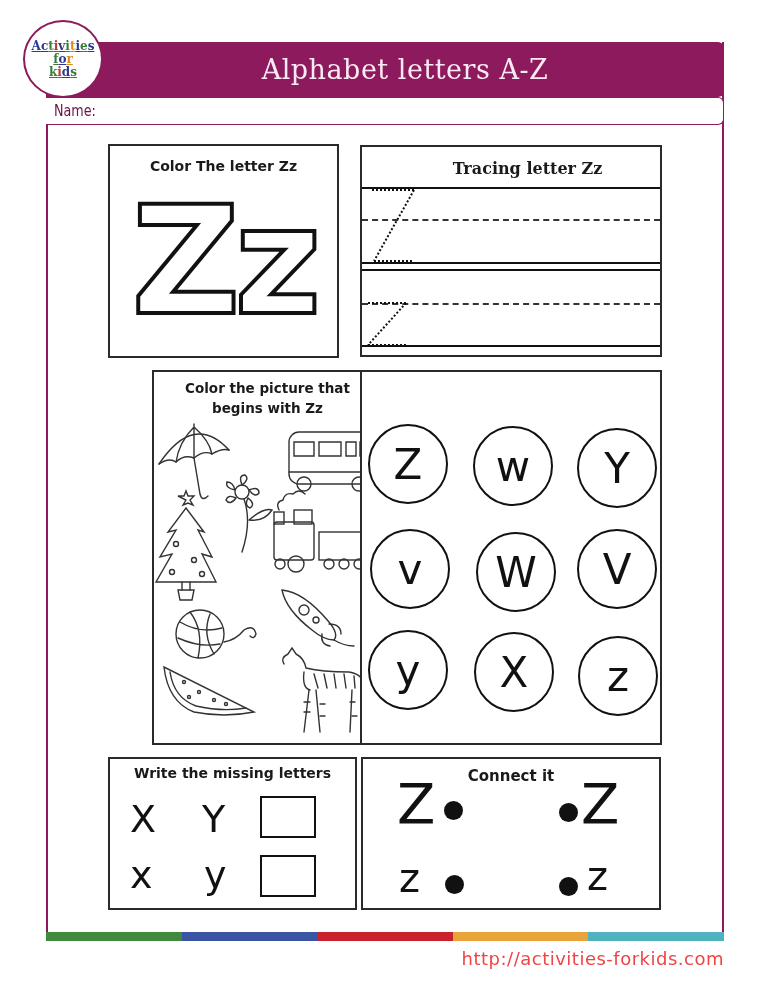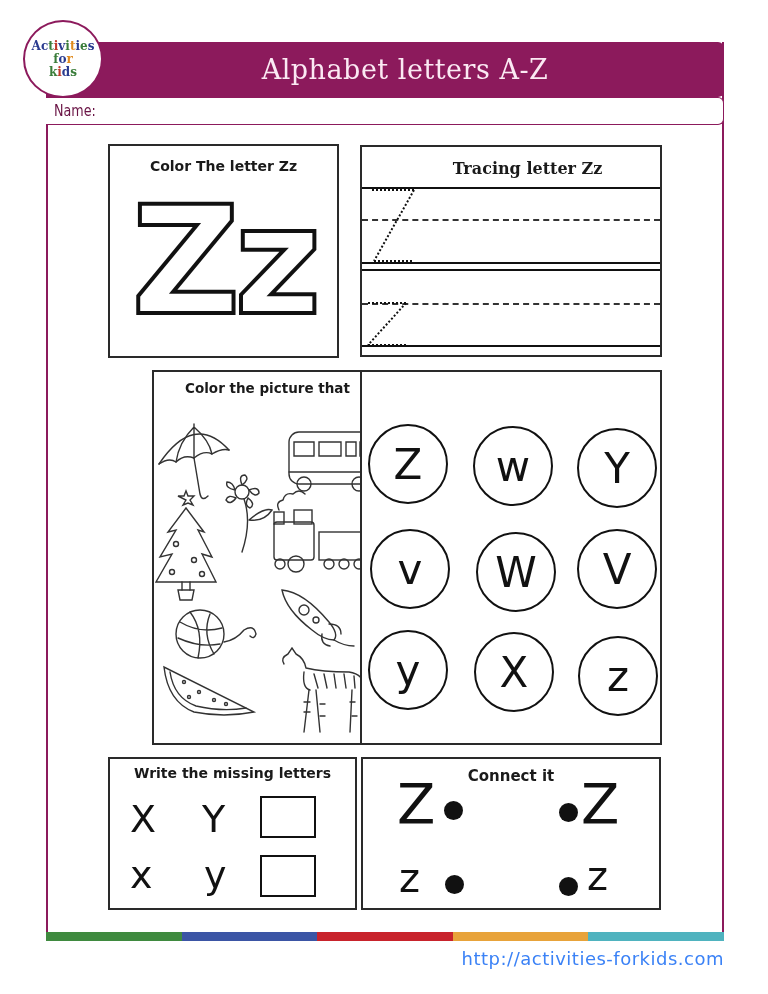--- a/index.html
+++ b/index.html
@@ -29,21 +29,21 @@
     font-family: "DejaVu Sans", sans-serif; font-size: 15px; color: #6a1445;
     transform: scaleX(0.85); transform-origin: left;
   }
   .logo {
     position: absolute; left: 23px; top: 20px; width: 80px; height: 78px;
     border-radius: 50%; border: 2.5px solid #8c1a5c; background: #fff;
     display: flex; flex-direction: column; align-items: center; justify-content: center;
     font-family: "DejaVu Serif", serif; font-weight: bold; font-size: 12px; line-height: 13px;
     z-index: 3;
   }
-  .logo span { display: inline-block; }
+  .logo span { display: inline-block; text-decoration: underline; }
   .logo-line { display: block; text-align: center; }
 
   .box {
     position: absolute; border: 2px solid #2a2a2a; background: #fff;
   }
   .box-title {
     position: absolute; left: 0; right: 0; text-align: center;
     font-family: "DejaVu Sans", sans-serif; font-weight: bold; color: #1a1a1a;
   }
 
@@ -88,21 +88,21 @@
   #box-connect .box-title { top: 8px; font-size: 15px; }
   .conn-letter { position: absolute; font-family: "DejaVu Sans", sans-serif; color: #111; }
   .dot { position: absolute; width: 19px; height: 19px; border-radius: 50%; background: #111; }
 
   .color-strip {
     position: absolute; left: 46px; top: 932px; width: 678px; height: 9px; display: flex;
   }
   .color-strip div { flex: 1; }
   .footer-url {
     position: absolute; right: 44px; top: 948px;
-    font-family: "DejaVu Sans", sans-serif; font-size: 18px; color: #3b82f6; letter-spacing: 0.5px;
+    font-family: "DejaVu Sans", sans-serif; font-size: 18px; color: #ef4444; letter-spacing: 0.5px;
   }
 </style>
 </head>
 <body>
 
 <div class="page-frame"></div>
 
 <div class="header-bar">
   <span class="header-title">Alphabet letters A-Z</span>
 </div>
@@ -138,20 +138,21 @@
       <line x1="6" y1="156" x2="44" y2="156"></line>
       <line x1="44" y1="156" x2="6" y2="198"></line>
       <line x1="6" y1="198" x2="44" y2="198"></line>
     </g>
   </svg>
 </div>
 
 <div class="box" id="box-pictures">
   <div class="box-title">
     <div>Color the picture that</div>
+    <div>begins with Zz</div>
   </div>
   <svg class="pic" style="left:0;top:0" width="229" height="373">
     <g stroke="#333" stroke-width="1.4" fill="none" stroke-linecap="round">
 
       <g>
         <path d="M5 92 Q40 40 75 78"></path>
         <path d="M5 92 Q15 85 22 90 Q30 82 40 86 Q50 78 58 82 Q68 76 75 78"></path>
         <path d="M40 52 L40 86 M40 55 Q25 70 22 90 M40 55 Q55 68 58 82"></path>
         <path d="M40 86 L46 122 Q48 130 54 124"></path>
       </g>

